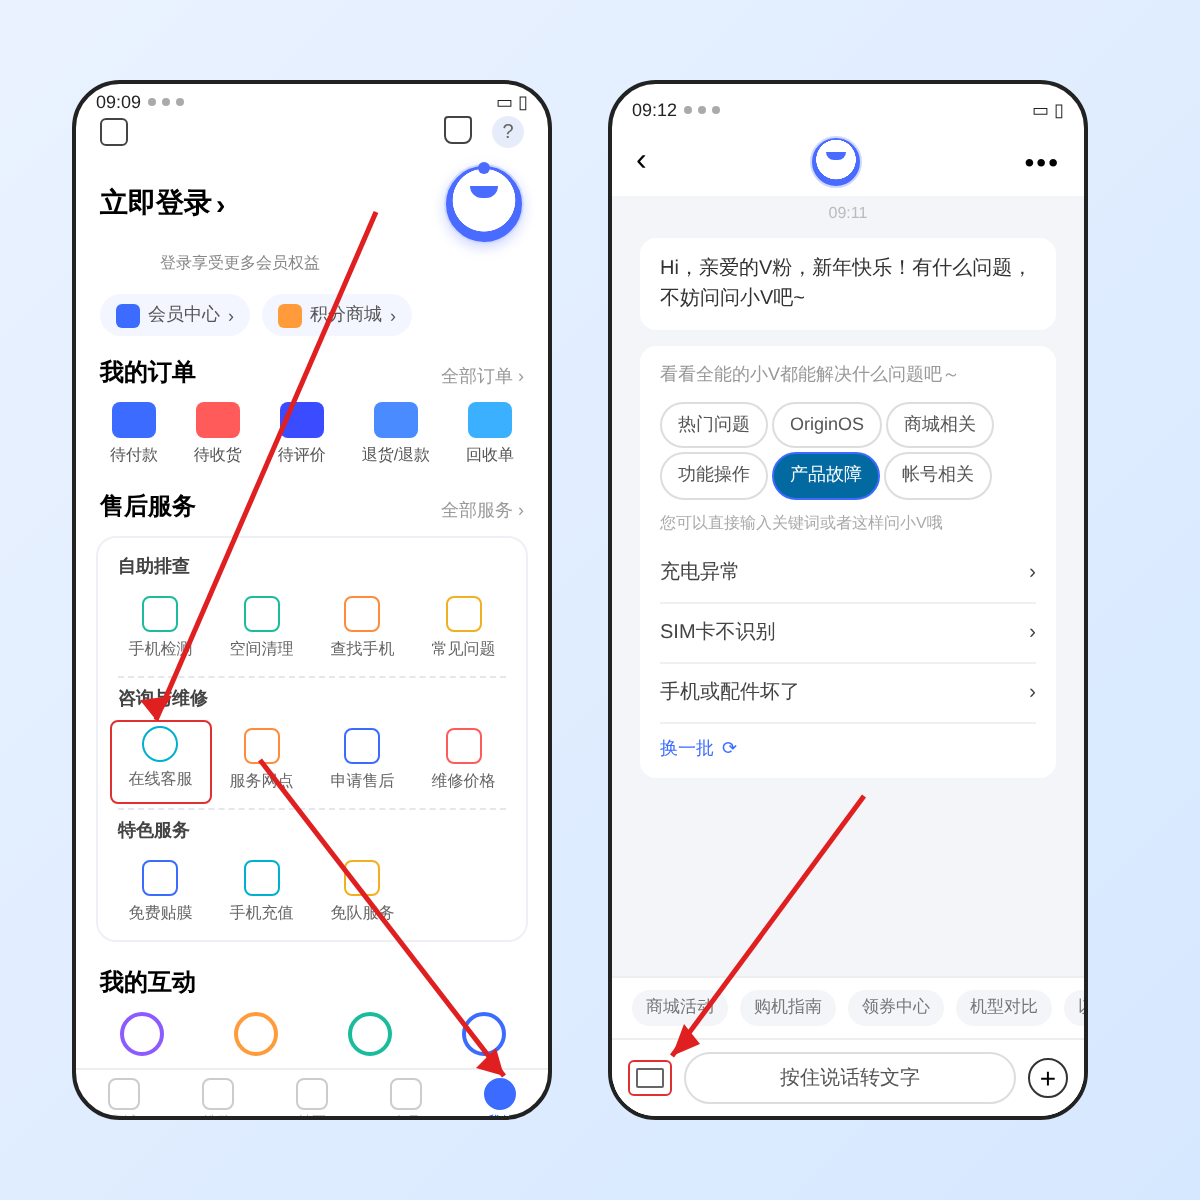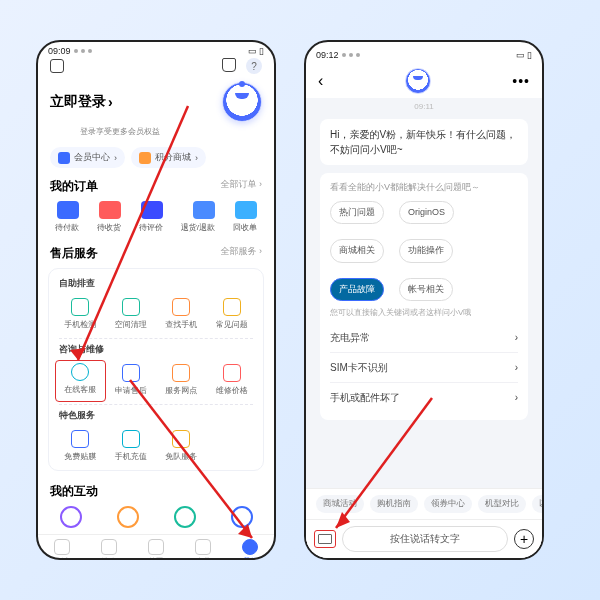--- a/index.html
+++ b/index.html
@@ -39,25 +39,25 @@
     border: 1px solid #d0d8ff; position: relative;
     box-shadow: 0 2px 6px rgba(74,107,255,.25);
   }
   .avatar::before { content:""; position:absolute; top:-2px; left:50%; transform:translateX(-50%); width:6px; height:6px; background:#4a6bff; border-radius:50%; }
   .avatar::after  { content:""; position:absolute; top:10px; left:50%; transform:translateX(-50%); width:14px; height:6px; background:#4a6bff; border-radius:0 0 10px 10px; }
   .pills { padding: 4px 12px; display: flex; gap: 6px; }
   .pill { background: #f3f6ff; border-radius: 14px; padding: 4px 8px; font-size: 9px; color: #555; display: flex; align-items: center; gap: 4px; }
   .pill .pi { width: 12px; height: 12px; border-radius: 3px; }
   .pi-blue { background: #3b6bff; }
   .pi-org { background: #ff9b3b; }
-  .sect { padding: 6px 12px 0 12px; display: flex; justify-content: space-between; align-items: flex-start; }
+  .sect { padding: 6px 12px 0 12px; display: flex; justify-content: space-between; align-items: flex-end; }
   .sect-t { font-size: 12px; font-weight: 700; }
   .sect-m { font-size: 9px; color: #999; }
   .orders { padding: 6px 8px; display: flex; justify-content: space-around; }
-  .oitem { display: flex; flex-direction: column; align-items: flex-end; gap: 3px; font-size: 8px; color: #555; }
+  .oitem { display: flex; flex-direction: column; align-items: center; gap: 3px; font-size: 8px; color: #555; }
   .oic { width: 22px; height: 18px; border-radius: 4px; }
   .c-blue{background:#3b6bff;} .c-red{background:#ff5b5b;} .c-navy{background:#3b4bff;} .c-lbl{background:#4a8bff;} .c-cyan{background:#3bb0ff;}
   .card { margin: 6px 10px; border: 1px solid #eef0f6; border-radius: 10px; padding: 6px 6px 2px 6px; position: relative; }
   .card-sub { font-size: 9px; font-weight: 700; color: #444; padding: 2px 4px 4px 4px; }
   .grid4 { display: grid; grid-template-columns: repeat(4, 1fr); }
   .gitem { display: flex; flex-direction: column; align-items: center; gap: 3px; padding: 4px 0 6px 0; font-size: 8px; color: #666; }
   .gic { width: 18px; height: 18px; border: 1.5px solid; border-radius: 4px; }
   .b-teal{border-color:#1abc9c;} .b-blue{border-color:#3b6bff;} .b-org{border-color:#ff8b3b;} .b-yel{border-color:#f0b020;}
   .b-cyan{border-color:#00b0d0;} .b-red{border-color:#ff5b5b;}
   .highlight { border: 1.5px solid #e03030; border-radius: 4px; padding: 2px 0 4px 0 !important; }
@@ -73,21 +73,21 @@
   
   .chat-hdr { padding: 4px 12px; display: flex; justify-content: space-between; align-items: center; }
   .back { font-size: 16px; }
   .avatar-sm { width: 26px; height: 26px; border-radius: 50%; background: radial-gradient(circle at 50% 45%, #fff 55%, #4a6bff 56%); border: 1px solid #d0d8ff; position: relative; }
   .avatar-sm::after { content:""; position:absolute; top:7px; left:50%; transform:translateX(-50%); width:10px; height:4px; background:#4a6bff; border-radius:0 0 8px 8px; }
   .dots { font-size: 14px; letter-spacing: 1px; }
   .chatbg { background: #f3f5f9; flex: 1; display: flex; flex-direction: column; }
   .ts { text-align: center; font-size: 8px; color: #bbb; padding: 4px 0; }
   .bubble { margin: 4px 14px; background: #fff; border-radius: 8px; padding: 8px 10px; font-size: 10px; line-height: 1.5; color: #333; }
   .bubble-h { font-size: 9px; color: #999; margin-bottom: 6px; }
-  .chiprow { display: flex; flex-wrap: wrap; gap: 15px; margin-bottom: 6px; }
+  .chiprow { display: flex; flex-wrap: wrap; gap: 2px; margin-bottom: 6px; }
   .chip { font-size: 9px; padding: 4px 8px; border-radius: 12px; border: 1px solid #ddd; color: #555; background: #fff; }
   .chip.active { background: #0369a1; color: #fff; border-color: #3b6bff; }
   .sugg { font-size: 8px; color: #aaa; margin: 6px 0 4px 0; }
   .srow { font-size: 10px; padding: 7px 0; border-bottom: 1px solid #f0f0f4; display: flex; justify-content: space-between; color: #444; gap: 28px; }
   .srow:last-of-type { border-bottom: none; }
   .refresh { font-size: 9px; color: #3b6bff; padding: 6px 0 0 0; display: flex; align-items: center; gap: 4px; }
   .tagrow { padding: 6px 10px; display: flex; gap: 6px; overflow: hidden; background: #fff; border-top: 1px solid #eee; }
   .tag { font-size: 8.5px; color: #777; padding: 3px 7px; border-radius: 10px; background: #f3f5f9; white-space: nowrap; }
   .inputbar { background: #fff; padding: 6px 8px; display: flex; align-items: center; gap: 6px; border-top: 1px solid #eee; }
   .kbd { width: 22px; height: 18px; border: 1.5px solid #e03030; border-radius: 3px; display: flex; align-items: center; justify-content: center; }
@@ -185,26 +185,26 @@
         </div>
     </div>
     <div class="divider"></div>
     <div class="card-sub">咨询与维修</div>
     <div class="grid4">
       <div class="gitem highlight">
           <span class="gic b-cyan" style="border-radius:50%"></span>
           <span>在线客服</span>
         </div>
       <div class="gitem">
+          <span class="gic b-org"></span>
+          <span>服务网点</span>
+        </div>
+      <div class="gitem">
           <span class="gic b-blue"></span>
           <span>申请售后</span>
-        </div>
-      <div class="gitem">
-          <span class="gic b-org"></span>
-          <span>服务网点</span>
         </div>
       <div class="gitem">
           <span class="gic b-red"></span>
           <span>维修价格</span>
         </div>
     </div>
     <div class="divider"></div>
     <div class="card-sub">特色服务</div>
     <div class="grid4">
       <div class="gitem">
@@ -289,20 +289,21 @@
           <span>›</span>
         </div>
       <div class="srow">
           <span>SIM卡不识别</span>
           <span>›</span>
         </div>
       <div class="srow">
           <span>手机或配件坏了</span>
           <span>›</span>
         </div>
+      <div class="refresh"><span>换一批</span> ⟳</div>
     </div>
     <div style="flex:1"></div>
     <div class="tagrow">
       <span class="tag">商城活动</span>
       <span class="tag">购机指南</span>
       <span class="tag">领券中心</span>
       <span class="tag">机型对比</span>
       <span class="tag">以</span>
     </div>
     <div class="inputbar">

